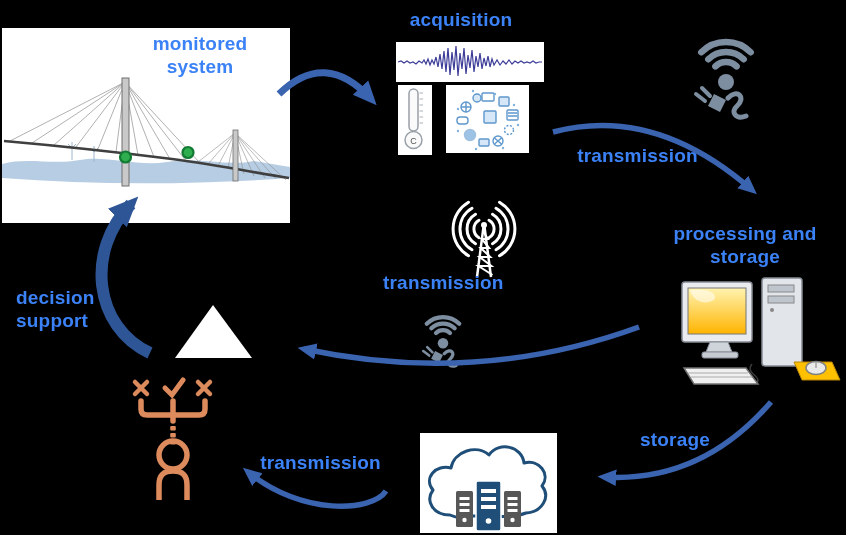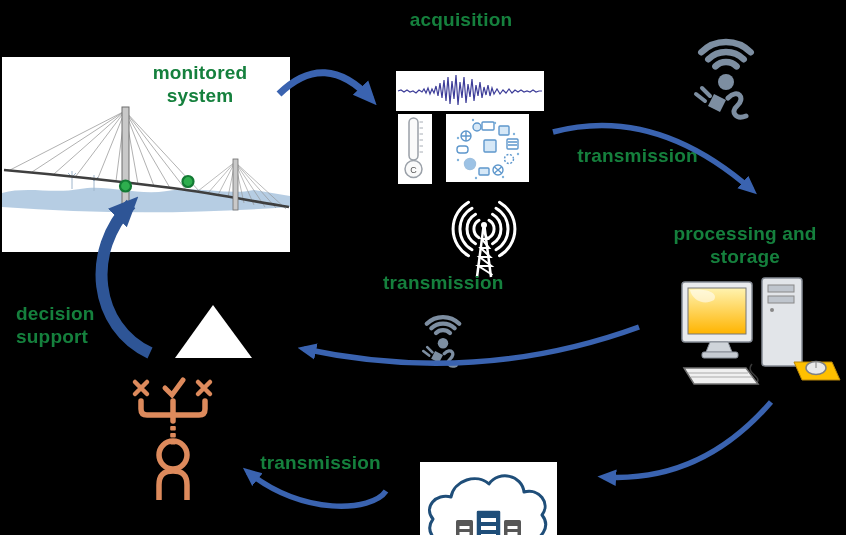--- a/index.html
+++ b/index.html
@@ -1,19 +1,19 @@
 <!DOCTYPE html>
 <html><head>
 <meta charset="utf-8">
 <style>
   html,body{margin:0;padding:0;background:#000;}
   #stage{position:relative;width:846px;height:535px;background:#000;overflow:hidden;
          font-family:"Liberation Sans",sans-serif;}
-  .panel{position:absolute;background:#fff;margin-top:29px;}
-  .label{position:absolute;color:#15803d;font-weight:bold;font-size:19px;line-height:1.22;
+  .panel{position:absolute;background:#fff;}
+  .label{position:absolute;color:#3b82f6;font-weight:bold;font-size:19px;line-height:1.22;
          text-align:center;letter-spacing:.2px;}
   .label.left{text-align:left;}
   svg{display:block;}
   .abs{position:absolute;}
   #arrow-layer{position:absolute;left:0;top:0;pointer-events:none;}
   #triangle-marker{position:absolute;left:175px;top:305px;width:0;height:0;
         border-left:38px solid transparent;border-right:39px solid transparent;
         border-bottom:53px solid #ffffff;}
 </style>
 </head>
@@ -165,21 +165,21 @@
         <path d="M20.3,37.3 A25,25 0 0 1 55.7,37.3"></path>
         <path d="M13.3,30.3 A35,35 0 0 1 62.7,30.3"></path>
       </g>
       <circle cx="38" cy="60" r="8" fill="#7D8EA1"></circle>
       <polygon points="26,72 38,78 32,90 20,84" fill="#7D8EA1"></polygon>
       <path d="M14,66 L22,74 M8,72 L17,79" stroke="#7D8EA1" stroke-width="4" stroke-linecap="round"></path>
       <path d="M40,76 C50,66 58,76 49,84 C42,90 48,98 58,94" stroke="#7D8EA1" stroke-width="5" fill="none" stroke-linecap="round"></path>
     </svg>
   </div>
 
-  <div class="label left" style="left:16px;top:286px;width:100px;margin-top:16px;">decision support</div>
+  <div class="label left" style="left:16px;top:286px;width:100px;">decision support</div>
 
   <div id="triangle-marker"></div>
 
   <div class="abs" style="left:130px;top:374px;">
     <svg width="85" height="126" viewBox="0 0 85 126">
       <g stroke="#DD8A5C" stroke-width="4.5" stroke-linecap="round" fill="none">
         <path d="M5,8 L17,20 M17,8 L5,20"></path>
         <path d="M35,14 L42,21 L53,6" stroke-width="5"></path>
         <path d="M68,8 L80,20 M80,8 L68,20"></path>
       </g>
@@ -217,20 +217,21 @@
       <g>
         <rect x="56" y="48" width="25" height="50" rx="2" fill="#1F4E79" stroke="#FFFFFF" stroke-width="1.5"></rect>
         <rect x="61" y="56" width="15" height="4" fill="#FFF"></rect>
         <rect x="61" y="64" width="15" height="4" fill="#FFF"></rect>
         <rect x="61" y="72" width="15" height="4" fill="#FFF"></rect>
         <circle cx="68.5" cy="88" r="2.8" fill="#FFF"></circle>
       </g>
     </svg>
   </div>
 
+  <div class="label" style="left:635px;top:428px;width:80px;">storage</div>
 
   <div class="label" style="left:258px;top:451px;width:125px;">transmission</div>
 
   <svg id="arrow-layer" width="846" height="535" viewBox="0 0 846 535">
     <defs>
       <marker id="mh" viewBox="0 0 10 10" refX="6.5" refY="5" markerWidth="3.4" markerHeight="3.4" orient="auto">
         <path d="M0,0.6 L10,5 L0,9.4 Z" fill="#3A63B0"></path>
       </marker>
       <marker id="mhd" viewBox="0 0 10 10" refX="6.5" refY="5" markerWidth="2.5" markerHeight="2.5" orient="auto">
         <path d="M0,0.6 L10,5 L0,9.4 Z" fill="#2E5596"></path>

